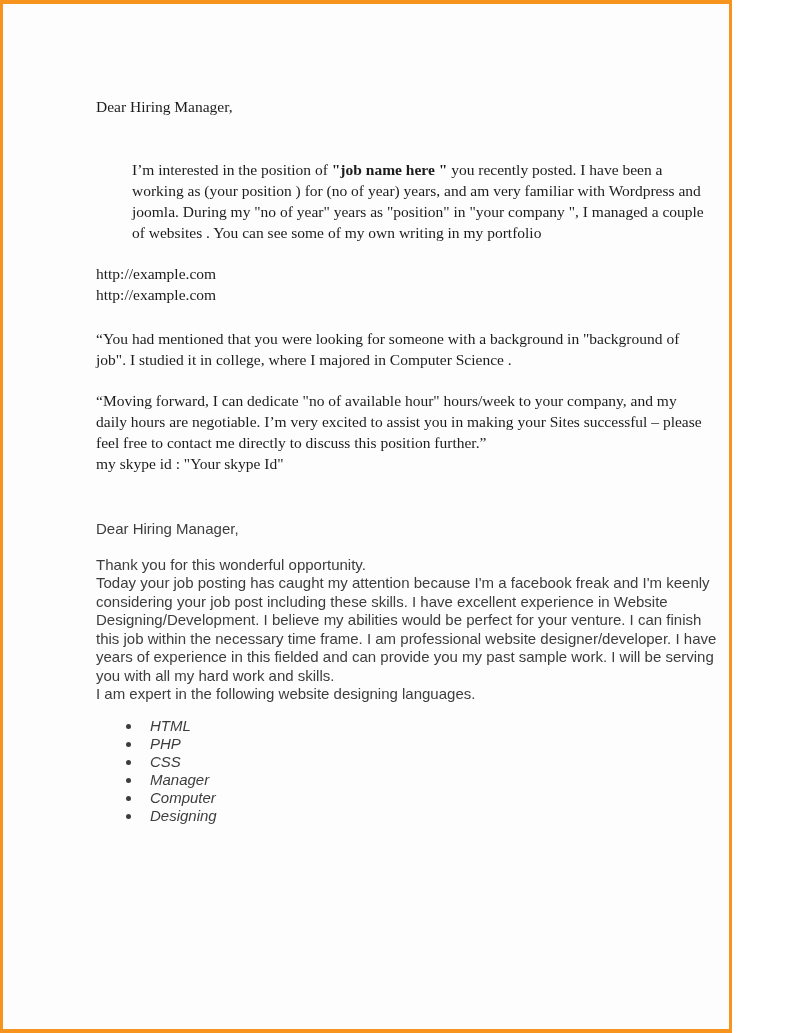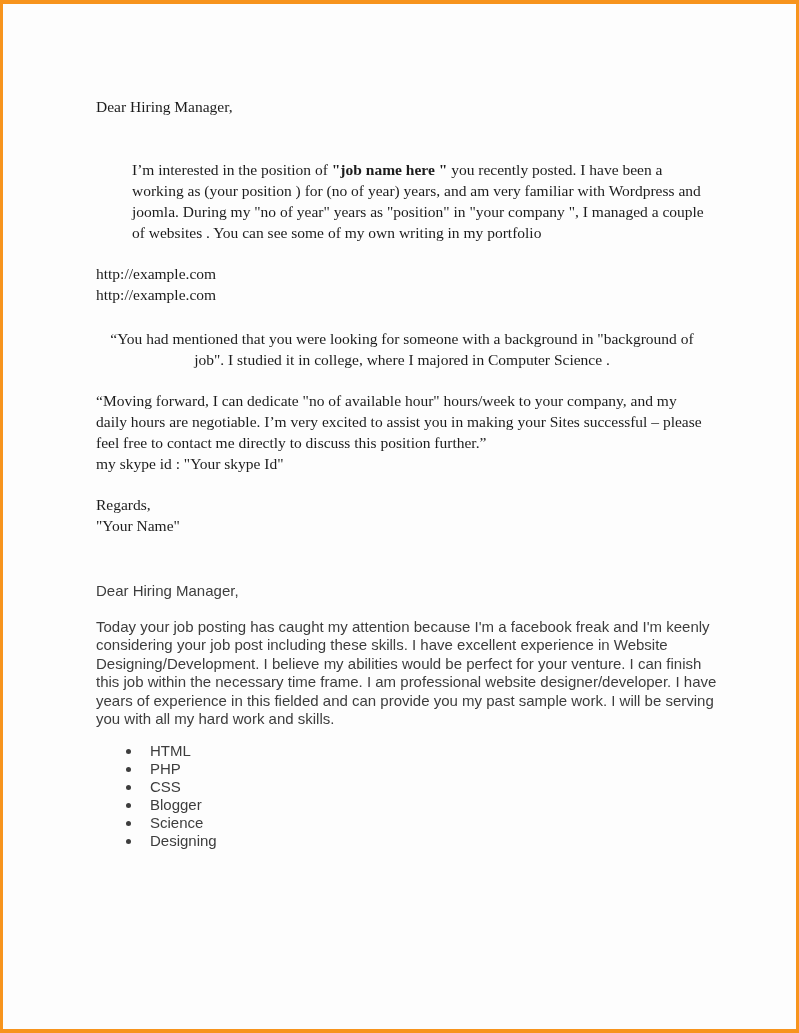--- a/index.html
+++ b/index.html
@@ -1,19 +1,19 @@
 <!DOCTYPE html>
 <html><head>
 <meta charset="utf-8">
 <style>
   * { margin: 0; padding: 0; box-sizing: border-box; }
   html, body { background: #ffffff; }
   .page {
     position: relative;
-    width: 799px;
+    width: 732px;
     height: 1033px;
     background: #fdfdfd;
     border-style: solid;
     border-color: #F7941D;
     border-width: 4px 3px 4px 3px;
     overflow: hidden;
     font-kerning: normal;
   }
   .content {
     padding: 92px 90px 0 93px;
@@ -23,21 +23,21 @@
     font-family: "Liberation Serif", serif;
     font-size: 15.5px;
     line-height: 21px;
     color: #1c1c1c;
     width: 612px;
   }
   .serif-letter .salutation { margin-bottom: 42px; }
   .serif-letter .para-intro { margin-bottom: 20px; margin-left: 36px; }
   .serif-letter .para-intro b { font-weight: bold; }
   .serif-letter .links { margin-bottom: 23px; }
-  .serif-letter .para-background { margin-bottom: 20px; text-align: center; }
+  .serif-letter .para-background { margin-bottom: 20px; }
   .serif-letter .para-forward { }
   .serif-letter .skype-line { margin-bottom: 20px; }
   .serif-letter .signature { margin-bottom: 0; }
   
   .sans-letter {
     margin-top: 46px;
     font-family: "Liberation Sans", sans-serif;
     font-size: 15px;
     line-height: 18.5px;
     color: #3d3d3d;
@@ -45,20 +45,21 @@
   }
   .sans-letter .salutation2 { margin-bottom: 17px; }
   .sans-letter .skills-list {
     margin-top: 13px;
     padding-left: 46px;
     list-style: disc;
   }
   .sans-letter .skills-list li {
     line-height: 18px;
     padding-left: 8px;
+    font-style: italic;
   }
 </style>
 </head>
 <body>
 
 <div class="page" style="border-color: rgb(247, 148, 29); background: rgb(253, 253, 253);">
   <div class="content">
 
     <section class="serif-letter">
       <p class="salutation">Dear Hiring Manager,</p>
@@ -66,34 +67,35 @@
       <p class="para-intro"><span>I’m interested in the position of </span><b>"job name here "</b><span> you recently posted. I have been a working as (your position ) for (no of year) years, and am very familiar with Wordpress and joomla. During my "no of year" years as "position" in "your company ", I managed a couple of websites . You can see some of my own writing in my portfolio</span></p>
 
       <p class="links"><span>http://example.com</span><br><span>http://example.com</span></p>
 
       <p class="para-background">“You had mentioned that you were looking for someone with a background in "background of job". I studied it in college, where I majored in Computer Science .</p>
 
       <p class="para-forward">“Moving forward, I can dedicate "no of available hour" hours/week to your company, and my daily hours are negotiable. I’m very excited to assist you in making your Sites successful – please feel free to contact me directly to discuss this position further.”</p>
 
       <p class="skype-line">my skype id : "Your skype Id"</p>
 
-      <p class="signature"><span>Regards,</span><br><span>"Your Name"</span></p>
     </section>
 
     <section class="sans-letter">
       <p class="salutation2">Dear Hiring Manager,</p>
 
+      <p>Thank you for this wonderful opportunity.</p>
 
       <p>Today your job posting has caught my attention because I'm a facebook freak and I'm keenly considering your job post including these skills. I have excellent experience in Website Designing/Development. I believe my abilities would be perfect for your venture. I can finish this job within the necessary time frame. I am professional website designer/developer. I have years of experience in this fielded and can provide you my past sample work. I will be serving you with all my hard work and skills.</p>
 
+      <p>I am expert in the following website designing languages.</p>
 
       <ul class="skills-list">
         <li>HTML</li>
         <li>PHP</li>
         <li>CSS</li>
-        <li>Blogger</li>
-        <li>Science</li>
+        <li>Manager</li>
+        <li>Computer</li>
         <li>Designing</li>
       </ul>
     </section>
 
   </div>
 </div>
 
 </body></html>

